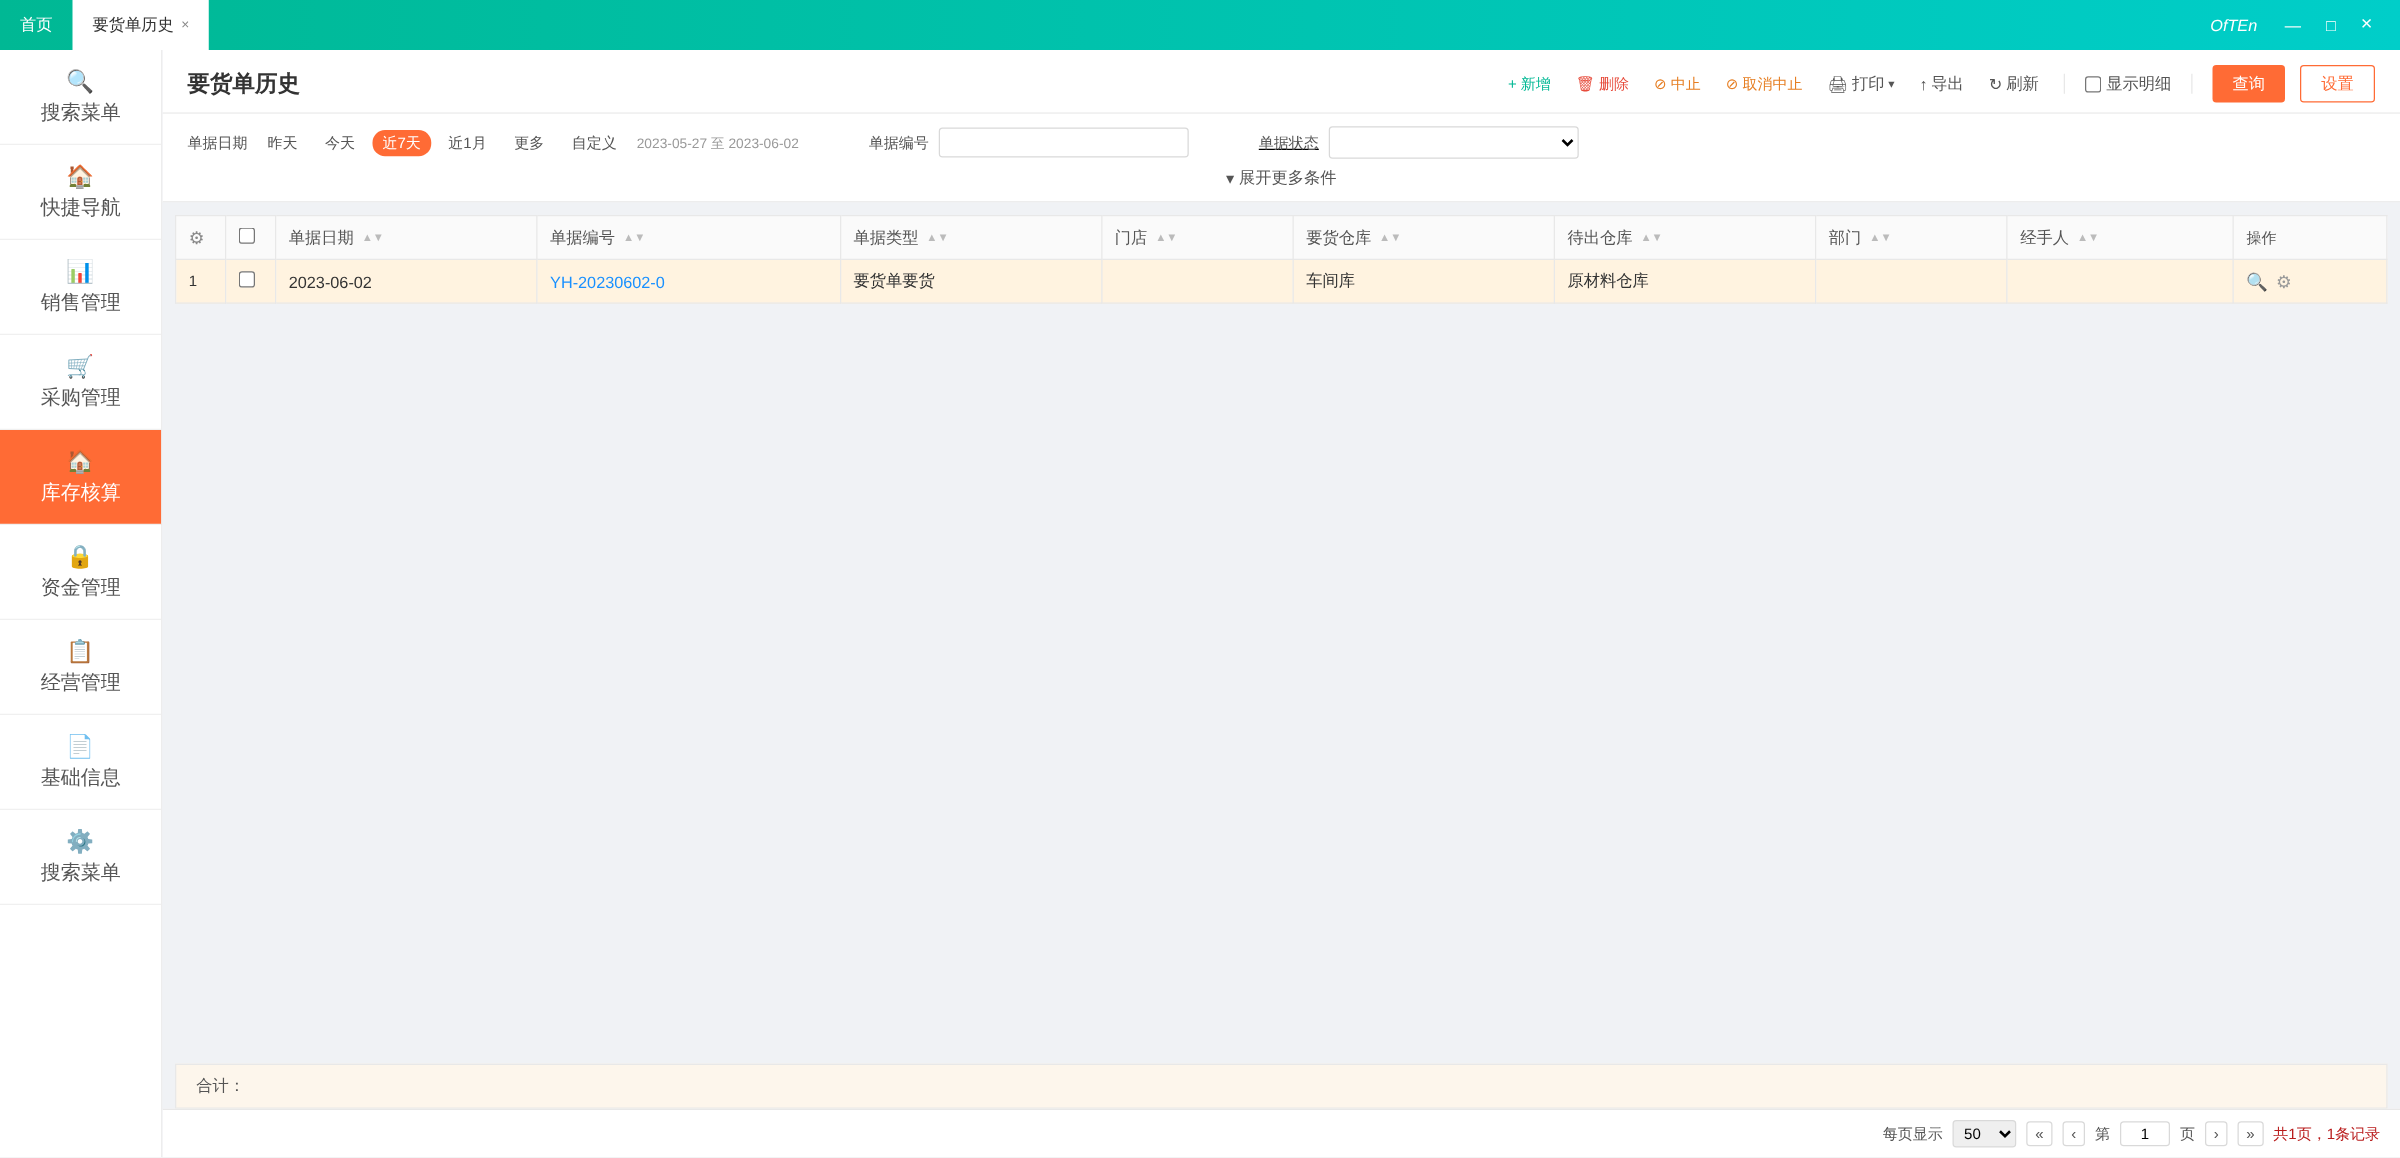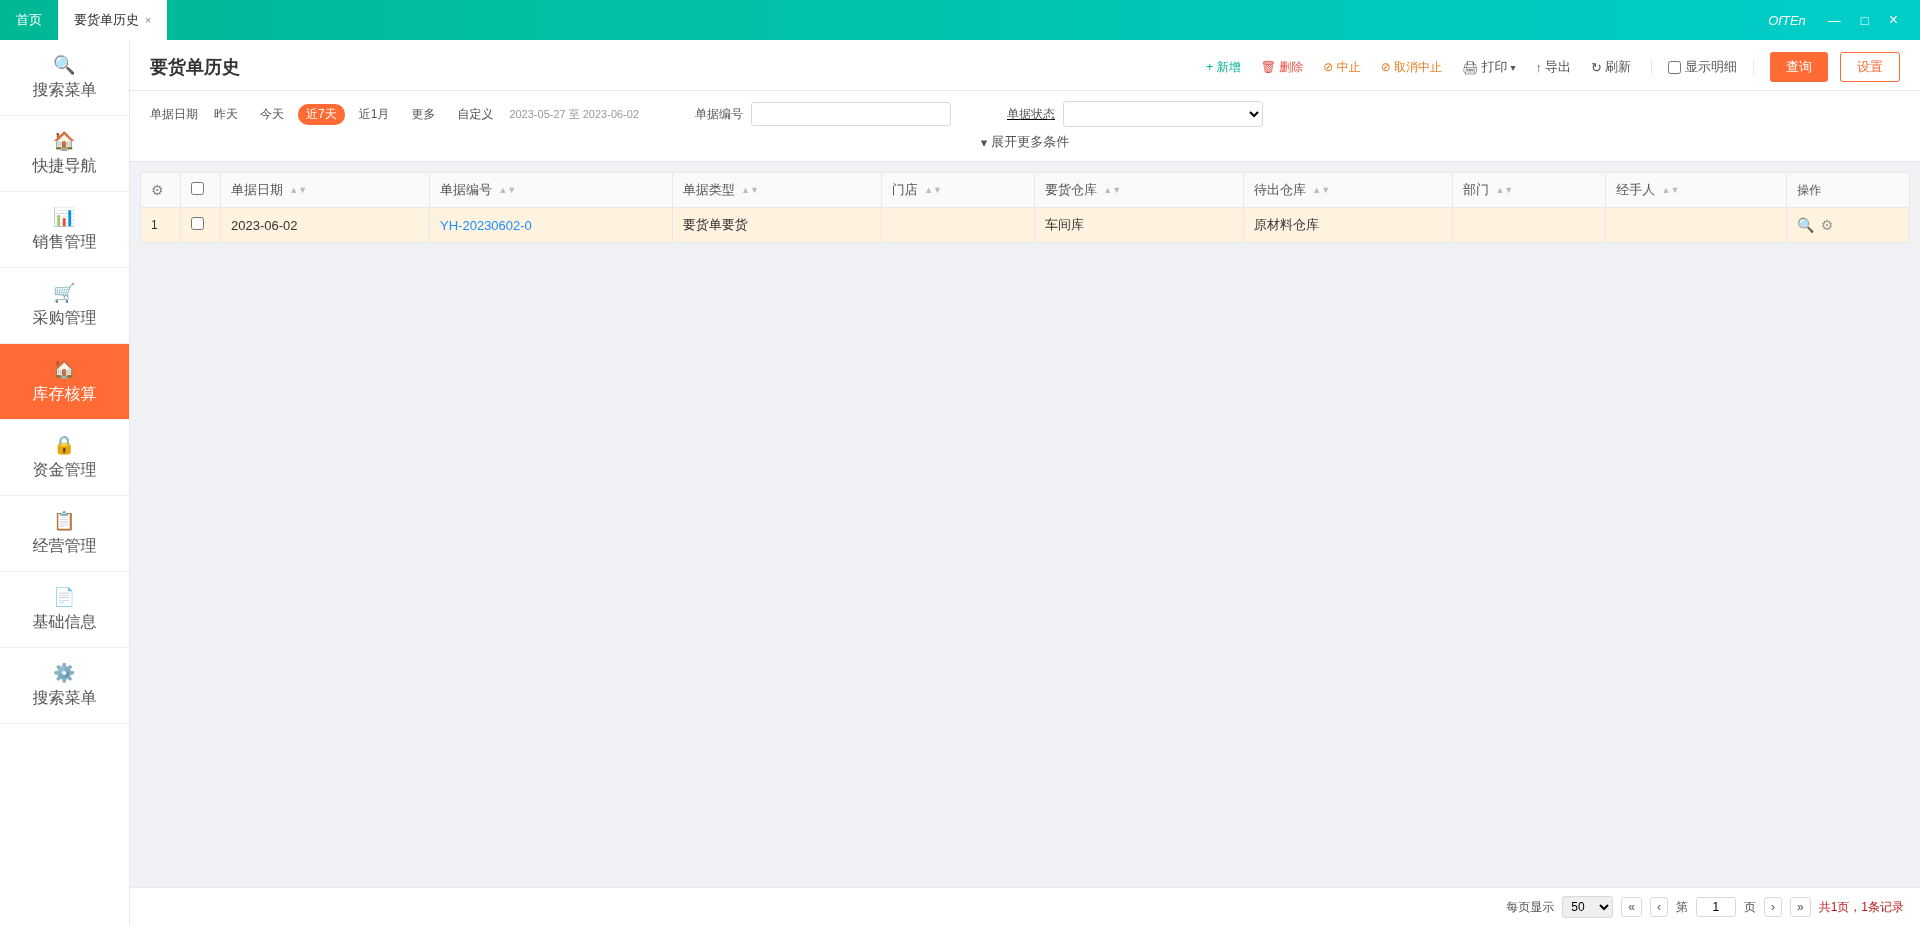--- a/index.html
+++ b/index.html
@@ -554,20 +554,23 @@
               <div class="action-icons">
                 <span class="action-icon" title="查看">🔍</span>
                 <span class="action-icon" title="更多">⚙</span>
               </div>
             </td>
           </tr>
         </tbody>
       </table>
     </div>
 
+    <div class="table-footer">
+      <span>合计：</span>
+    </div>
 
     <div class="pagination-bar">
       <span class="pagination-label">每页显示</span>
       <select class="pagination-select">
         <option value="10">10</option>
         <option value="20">20</option>
         <option value="50" selected="">50</option>
         <option value="100">100</option>
       </select>
       <button class="pagination-btn">«</button>

